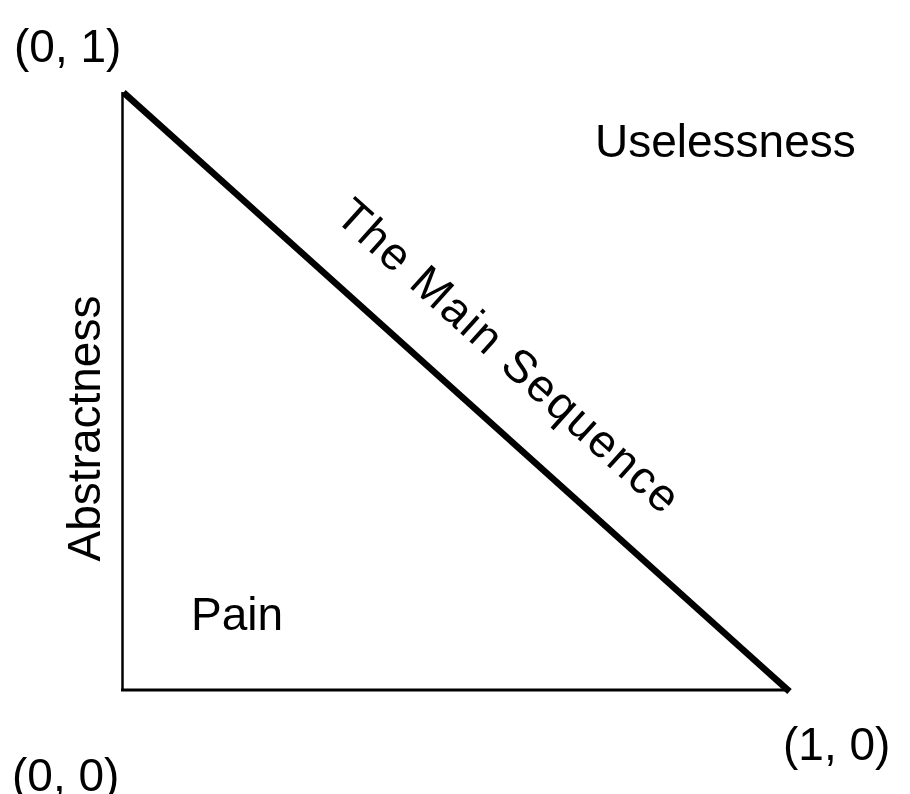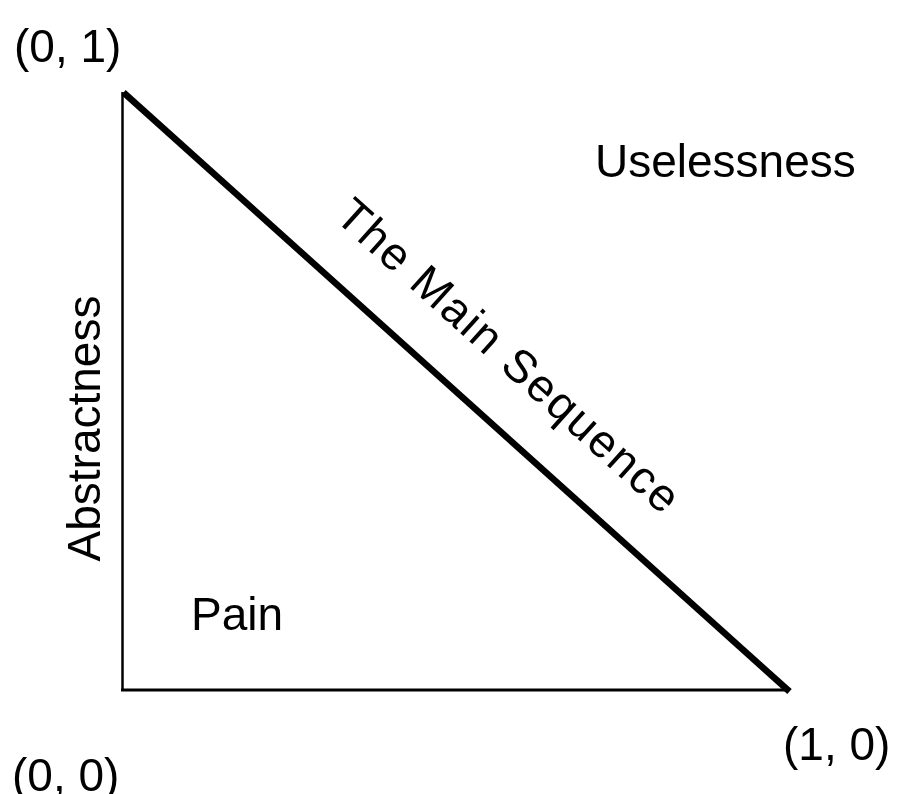--- a/index.html
+++ b/index.html
@@ -24,21 +24,21 @@
     height: 794px;
   }
   .lbl {
     position: absolute;
     font-size: 46px;
     line-height: 53px;
     white-space: nowrap;
     color: #000000;
   }
   .lbl-corner-tl { left: 14px;  top: 20px;  }
-  .lbl-uselessness { left: 595px; top: 115px; margin-top: 20px; }
+  .lbl-uselessness { left: 595px; top: 115px; }
   .lbl-pain { left: 151px; top: 588px; margin-left: 40px; }
   .lbl-corner-bl { left: 12px;  top: 713px; margin-top: 36px; }
   .lbl-instability { left: 350px; top: 718px; }
   .lbl-corner-br { left: 783px; top: 718px; }
   .lbl-yaxis {
     left: -66px;
     top: 402px;
     width: 300px;
     text-align: center;
     transform: rotate(-90deg);

